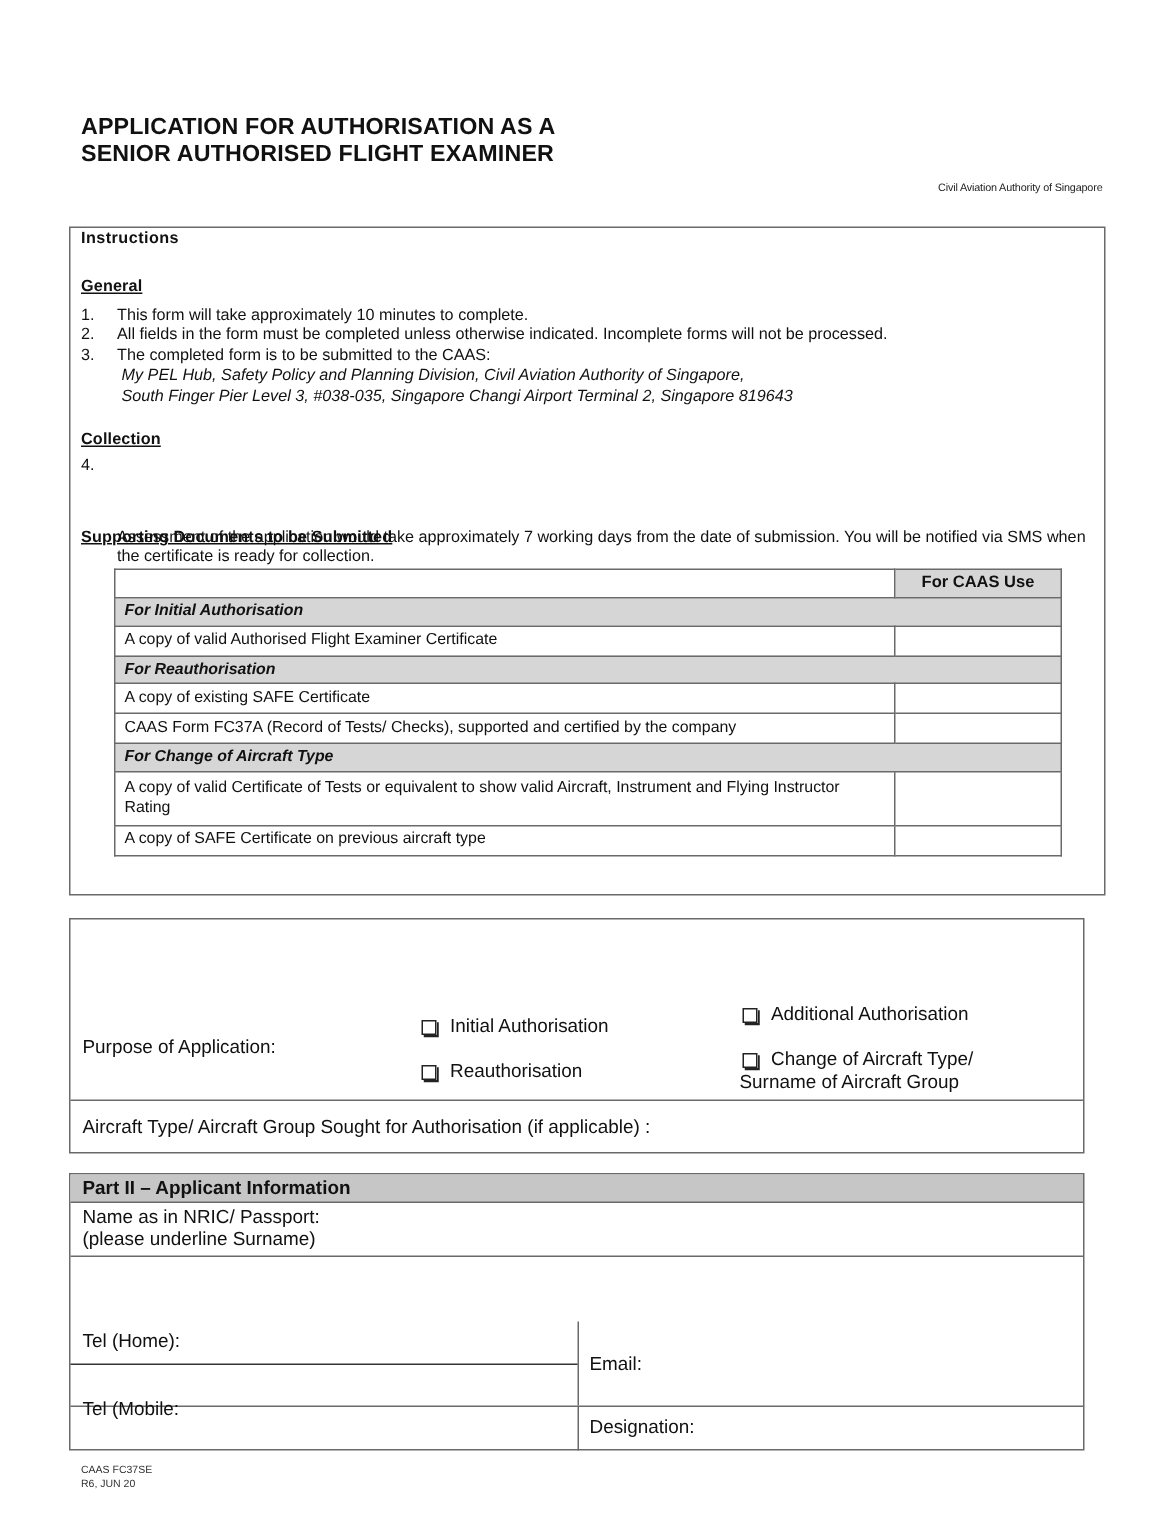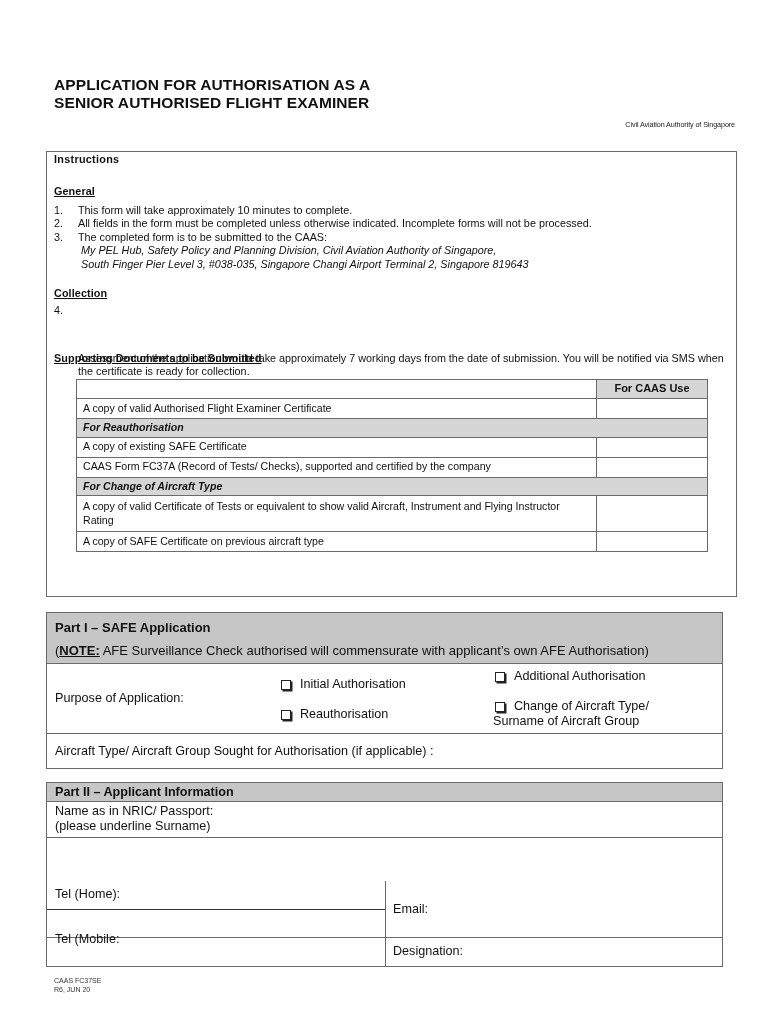--- a/index.html
+++ b/index.html
@@ -293,20 +293,23 @@
 </div>
 
 <div class="abs t-small sec-heading" style="left:54px; top:352px;">Supporting Documents to be Submitted</div>
 
 <table class="abs docs-table">
   <tbody>
       <tr class="hdr">
     <td class="blank"></td>
     <td class="caas-head col-caas">For CAAS Use</td>
   </tr>
+  <tr class="group">
+    <td colspan="2">For Initial Authorisation</td>
+  </tr>
   <tr class="item">
     <td>A copy of valid Authorised Flight Examiner Certificate</td>
     <td class="col-caas"></td>
   </tr>
   <tr class="group">
     <td colspan="2">For Reauthorisation</td>
   </tr>
   <tr class="item">
     <td>A copy of existing SAFE Certificate</td>
     <td class="col-caas"></td>
@@ -323,26 +326,20 @@
     <td class="col-caas"></td>
   </tr>
   <tr class="item">
     <td>A copy of SAFE Certificate on previous aircraft type</td>
     <td class="col-caas"></td>
   </tr>
 </tbody>
   </table>
 
 <div class="abs part-box part1">
-  <div class="part1-header">
-    <div class="part1-title">Part I – SAFE Application</div>
-    <div class="part1-note">
-      <span>(</span><span class="note-label">NOTE:</span><span> AFE Surveillance Check authorised will commensurate with applicant’s own AFE Authorisation)</span>
-    </div>
-  </div>
 
   <div class="purpose-row">
     <div class="purpose-label">Purpose of Application:</div>
 
     <div class="opt opt-initial">
       <span class="cb"></span>
       <span>Initial Authorisation</span>
     </div>
     <div class="opt opt-reauth">
       <span class="cb"></span>

